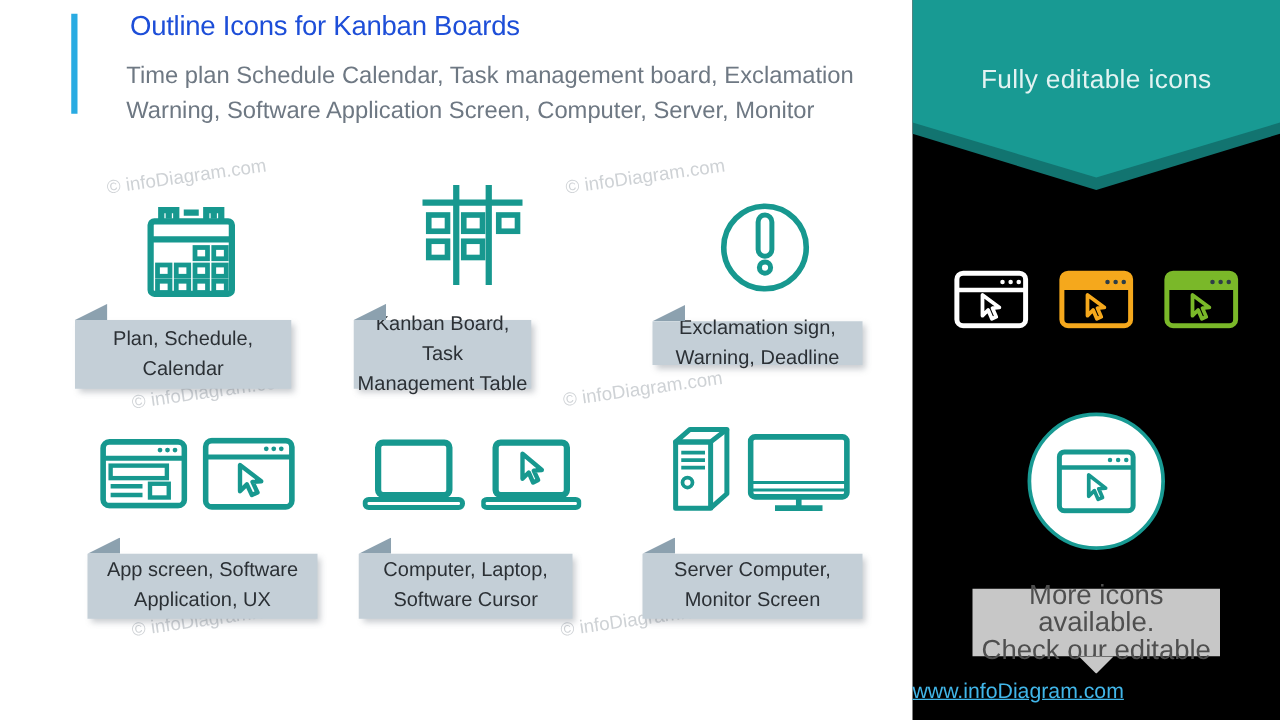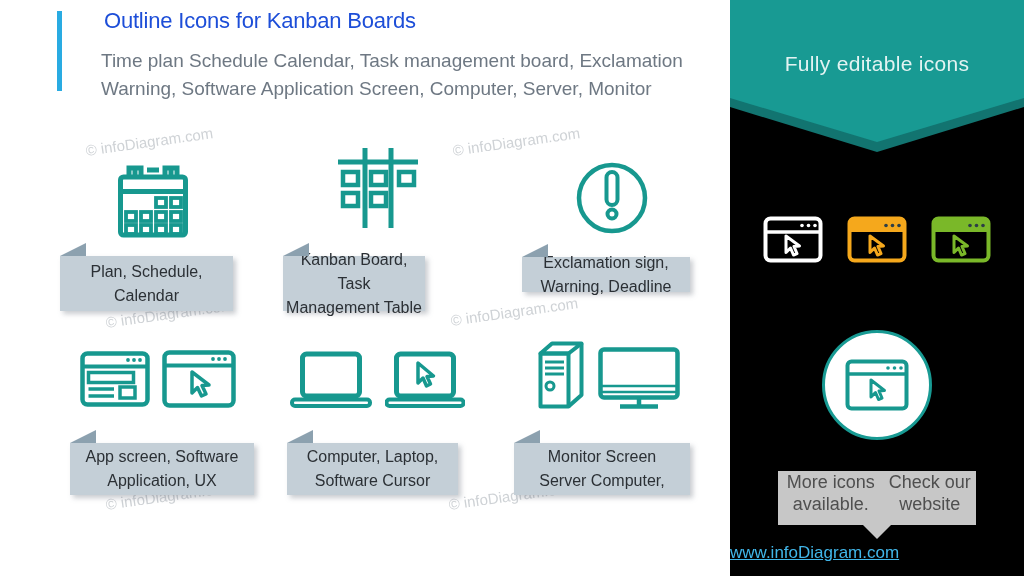--- a/index.html
+++ b/index.html
@@ -40,22 +40,22 @@
                   font-size:21px; color:#E3F3F2; letter-spacing:.3px; }
   .editable-icons { position:absolute; left:0; top:216px; width:100%; display:flex;
                     justify-content:center; gap:24px; }
   .win-white  { color:#FFFFFF; }
   .win-orange { color:#F5A81C; }
   .win-green  { color:#7AB829; }
   .badge-circle { position:absolute; left:92px; top:330px; width:110px; height:110px; box-sizing:border-box;
                   background:#fff; border:3px solid #189A93; border-radius:50%;
                   display:flex; align-items:center; justify-content:center; }
   .bubble { position:absolute; left:48px; top:471px; width:198px; height:54px; background:#C7C7C7;
-            display:flex; flex-direction:row; justify-content:center; text-align:center;
-            font-size:18px; line-height:22px; color:#4F4F4F; }
+            display:flex; flex-direction:column; justify-content:center; text-align:center;
+            font-size:22px; line-height:22px; color:#4F4F4F; }
   .bubble-pointer { position:absolute; left:calc(50% - 14px); top:54px; width:28px; height:14px;
                     background:#C7C7C7; clip-path:polygon(0 0, 100% 0, 50% 100%); }
   .site-link-wrap { position:absolute; left:0; top:543px; width:100%; text-align:left; }
   .site-link { font-size:17px; color:#41B6E9; text-decoration:underline; }
 </style>
 </head>
 <body>
 
 <div class="slide">
 
@@ -229,22 +229,22 @@
     <div>App screen, Software</div>
     <div>Application, UX</div>
   </div>
   <div class="label-box" style="left:287px; top:443px; width:171px; height:52px;">
     <div class="fold"></div>
     <div>Computer, Laptop,</div>
     <div>Software Cursor</div>
   </div>
   <div class="label-box" style="left:514px; top:443px; width:176px; height:52px;">
     <div class="fold"></div>
+    <div>Server Computer,</div>
     <div>Monitor Screen</div>
-    <div>Server Computer,</div>
   </div>
 
 
   <div class="panel">
     <svg class="banner-svg" width="294" height="155" viewBox="0 0 294 155">
       <polygon points="0,0 294,0 294,107 147,152 0,107" fill="#127470"></polygon>
       <polygon points="0,0 294,0 294,98 147,142 0,98" fill="#189A93"></polygon>
     </svg>
     <div class="banner-label">Fully editable icons</div>
 
@@ -302,21 +302,21 @@
           <circle cx="43" cy="9" r="1.8"></circle>
             <circle cx="49.5" cy="9" r="1.8"></circle>
             <circle cx="56" cy="9" r="1.8"></circle>
         </g>
         <path class="tealstroke" stroke-width="3" stroke-linejoin="round" d="M26 21 L26 38 L30.5 33.5 L33.5 40.5 L37 39 L34 32 L39.5 31.5 Z"></path>
       </svg>
     </div>
 
     <div class="bubble">
       <div>More icons available.</div>
-      <div>Check our website</div>
+      <div>Check our editable</div>
       <div class="bubble-pointer"></div>
     </div>
 
     <div class="site-link-wrap">
       <a class="site-link" href="#">www.infoDiagram.com</a>
     </div>
   </div>
 
 </div>
 

